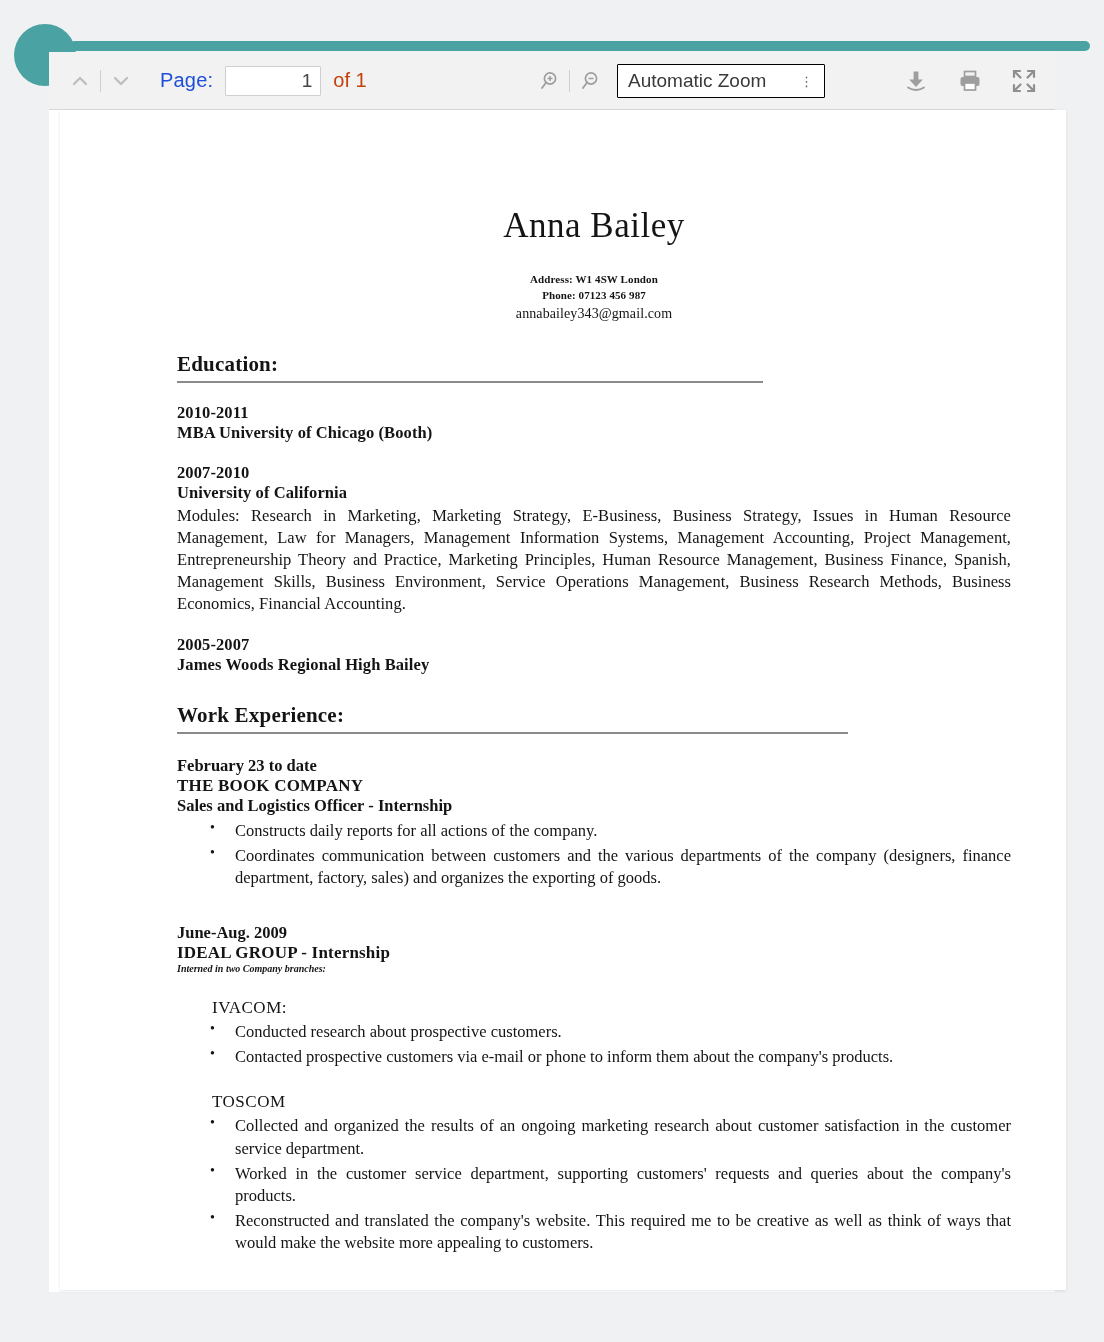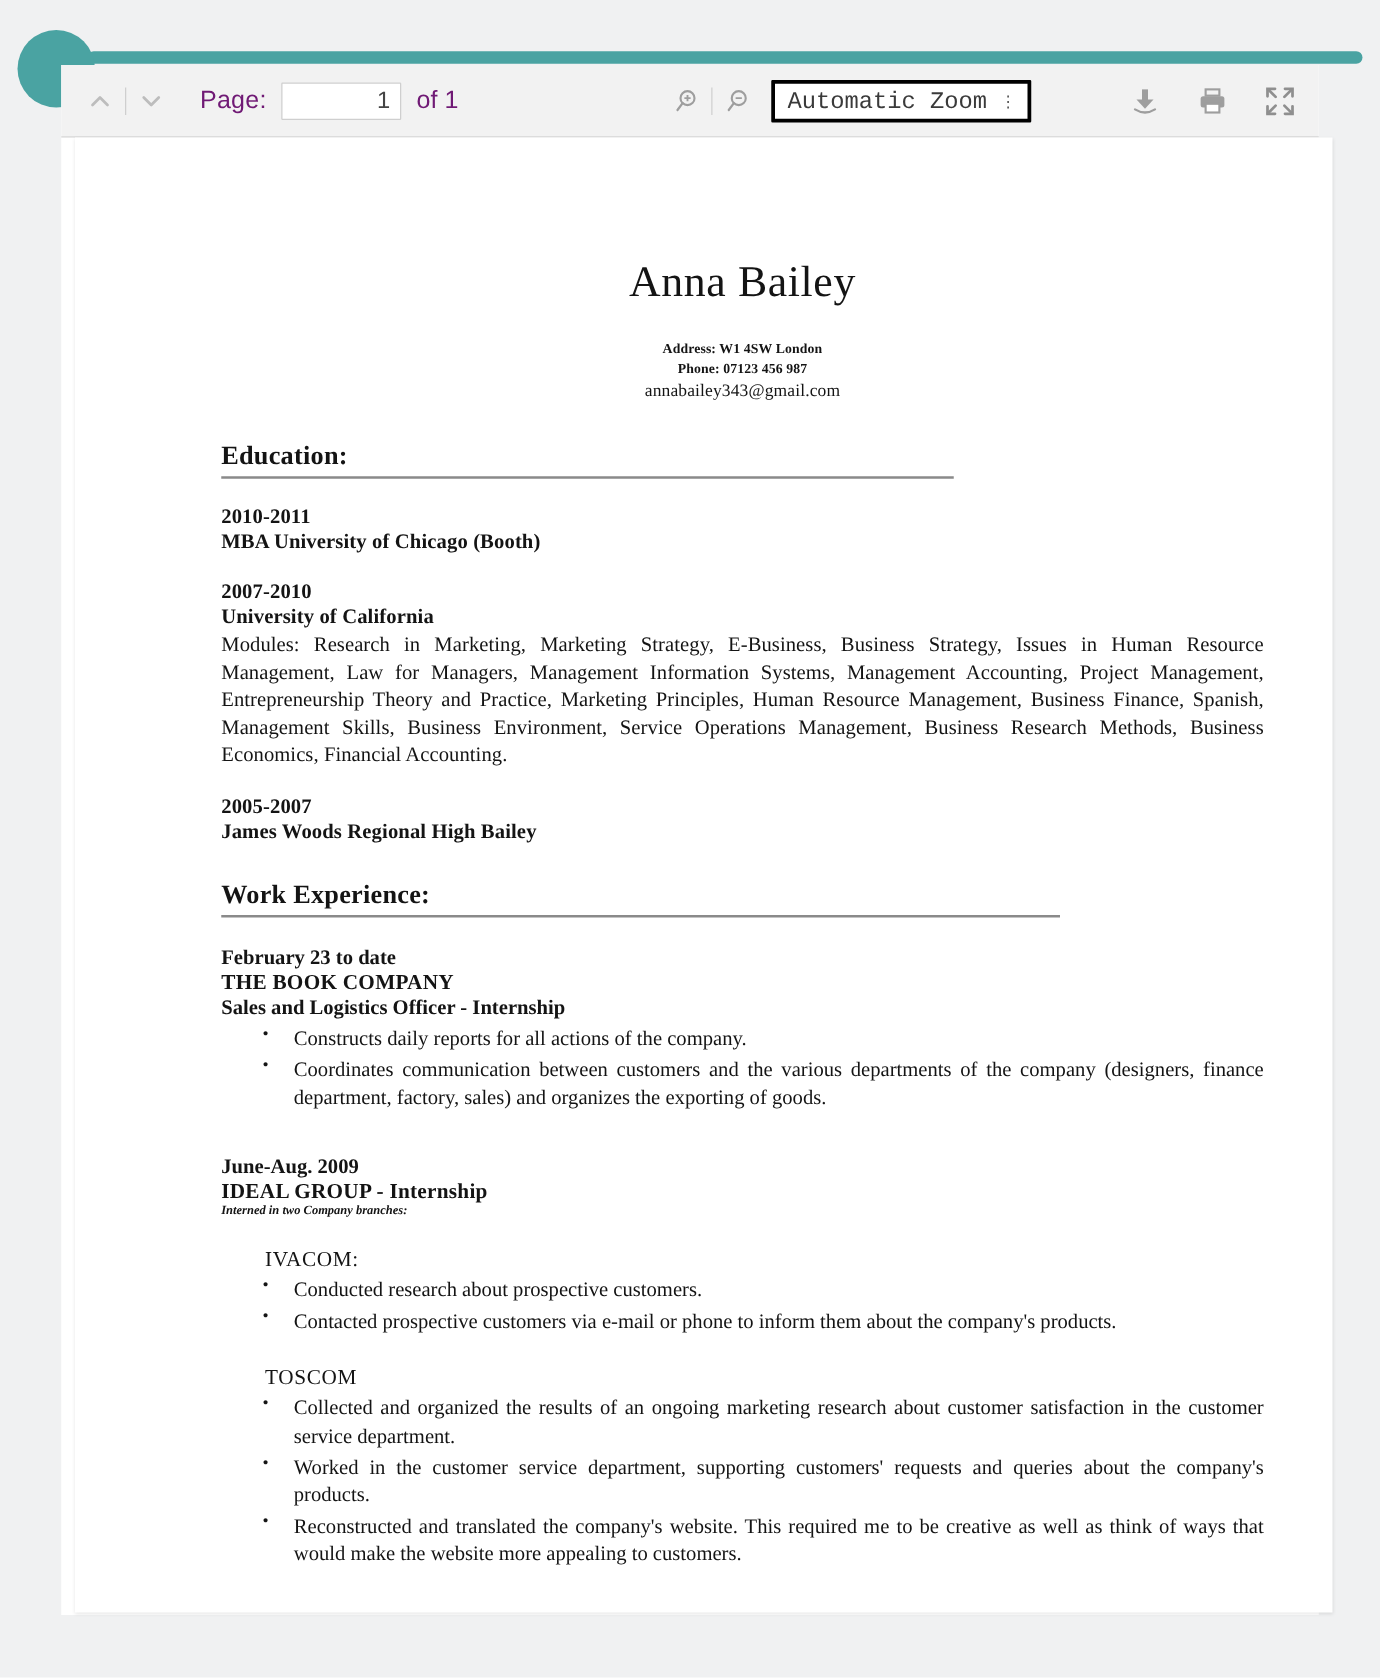--- a/index.html
+++ b/index.html
@@ -63,50 +63,50 @@
   .tb-btn {
     width: 34px; height: 34px;
     display: flex; align-items: center; justify-content: center;
     background: transparent; border: none; padding: 0;
     cursor: pointer;
   }
   .tb-sep {
     width: 1px; height: 22px; background: #cfcfcf; margin: 0 3px;
   }
   #page-label {
-    font-size: 20px; color: #701a75; margin-left: 22px; margin-right: 12px;
+    font-size: 20px; color: #1d4ed8; margin-left: 22px; margin-right: 12px;
     letter-spacing: .2px;
   }
   #page-number-input {
     width: 96px; height: 30px;
     border: 1px solid #cfcfcf;
     background: #fff;
     font-size: 19px; color: #444;
     text-align: right;
     padding: 0 8px 0 4px;
     box-sizing: border-box;
     font-family: "Liberation Sans", sans-serif;
     border-radius: 1px;
   }
   #page-count {
-    font-size: 20px; color: #701a75; margin-left: 12px;
+    font-size: 20px; color: #c2410c; margin-left: 12px;
   }
   #zoom-group { margin-left: auto; display: flex; align-items: center; }
   #zoom-select-wrap {
     position: relative;
     margin-left: 10px;
   }
   #zoom-select {
     width: 208px; height: 34px;
-    border: 3px solid #000000; background: #fff;
+    border: 1px solid #000000; background: #fff;
     font-size: 19px; color: #3a3a3a;
     padding: 0 28px 0 10px;
     box-sizing: border-box;
     -webkit-appearance: none; appearance: none;
-    font-family: Liberation Mono, monospace;
+    font-family: Liberation Sans, sans-serif;
     border-radius: 1px;
   }
   #zoom-select-arrow {
     position: absolute; right: 12px; top: 50%;
     transform: translateY(-50%);
     font-size: 13px; color: #555; pointer-events: none;
     line-height: 1;
   }
   #right-tools { display: flex; align-items: center; margin-left: 54px; }
   #right-tools .tb-btn { margin-left: 20px; }

